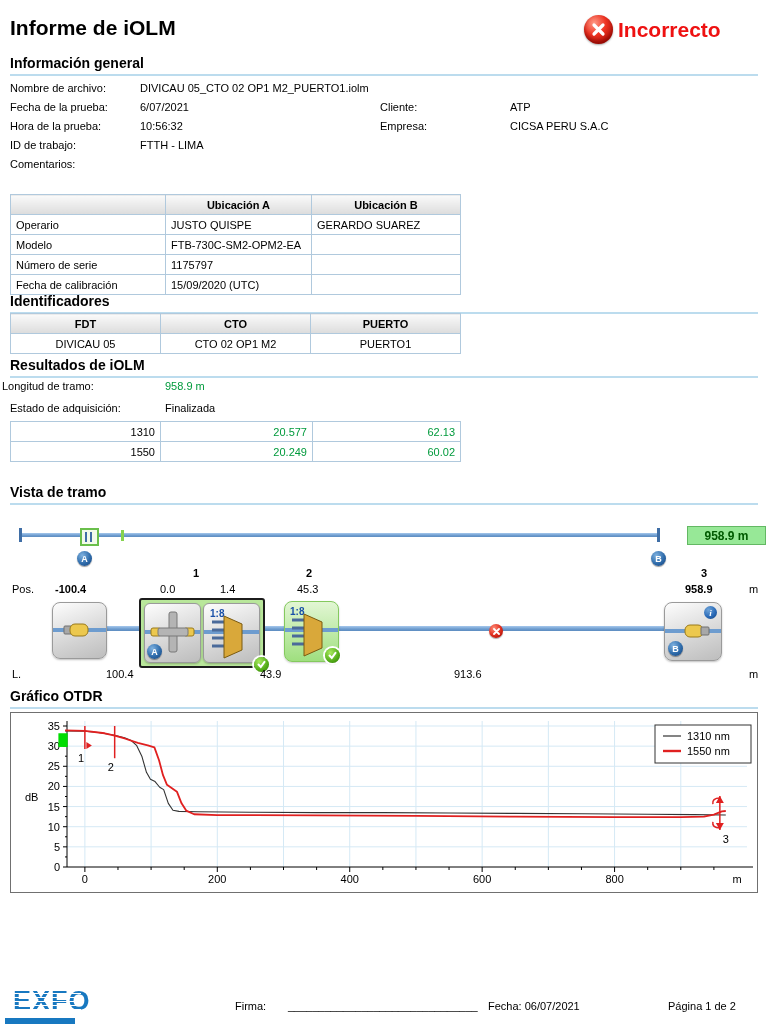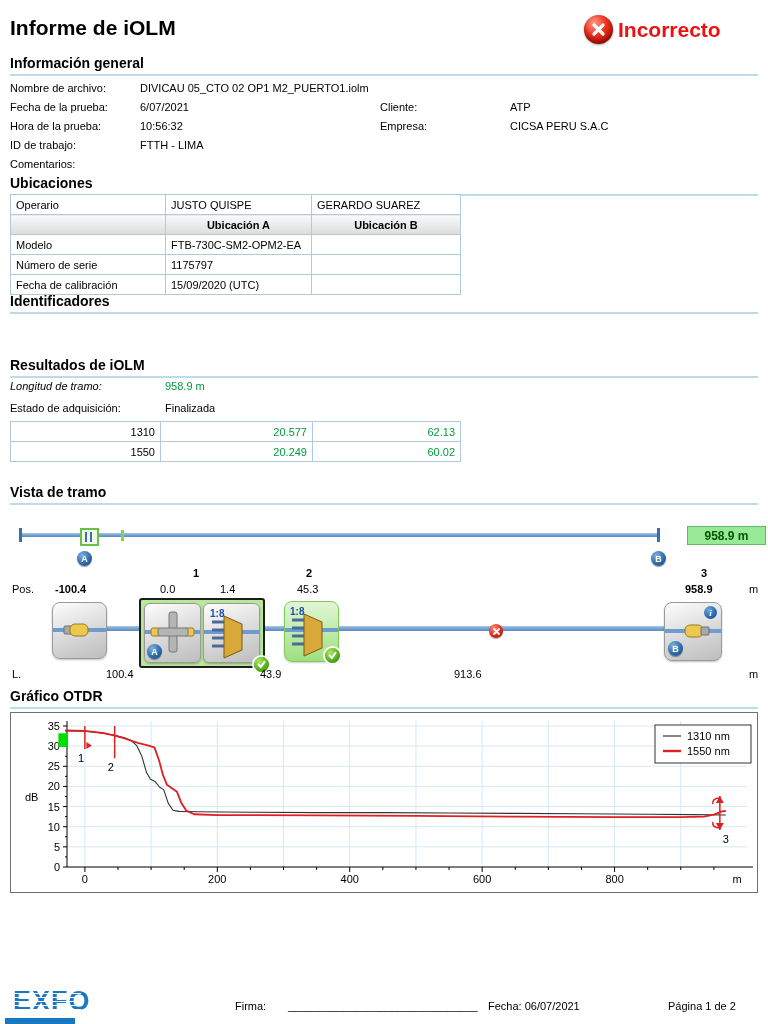--- a/index.html
+++ b/index.html
@@ -104,60 +104,78 @@
   <div class="abs info-label" style="left:10px;top:120px;">Hora de la prueba:</div>
   <div class="abs info-value" style="left:140px;top:120px;">10:56:32</div>
   <div class="abs info-label" style="left:10px;top:139px;">ID de trabajo:</div>
   <div class="abs info-value" style="left:140px;top:139px;">FTTH - LIMA</div>
   <div class="abs info-label" style="left:10px;top:158px;">Comentarios:</div>
   <div class="abs info-label" style="left:380px;top:101px;">Cliente:</div>
   <div class="abs info-value" style="left:510px;top:101px;">ATP</div>
   <div class="abs info-label" style="left:380px;top:120px;">Empresa:</div>
   <div class="abs info-value" style="left:510px;top:120px;">CICSA PERU S.A.C</div>
 
-  <div class="sec-head" style="top:175px;">Ubicaciones</div>
   <table class="rep" style="left:10px;top:194px;width:450px;">
     <colgroup>
         <col style="width:155px">
         <col style="width:146px">
         <col style="width:149px">
       </colgroup>
     <tbody>
         <tr>
+      <th></th>
+      <th>Ubicación A</th>
+      <th>Ubicación B</th>
+    </tr>
+    <tr>
       <td class="al">Operario</td>
       <td class="al">JUSTO QUISPE</td>
       <td class="al">GERARDO SUAREZ</td>
     </tr>
     <tr>
-      <th></th>
-      <th>Ubicación A</th>
-      <th>Ubicación B</th>
-    </tr>
-    <tr>
       <td class="al">Modelo</td>
       <td class="al">FTB-730C-SM2-OPM2-EA</td>
       <td class="al"></td>
     </tr>
     <tr>
       <td class="al">Número de serie</td>
       <td class="al">1175797</td>
       <td class="al"></td>
     </tr>
     <tr>
       <td class="al">Fecha de calibración</td>
       <td class="al">15/09/2020 (UTC)</td>
       <td class="al"></td>
     </tr>
   </tbody>
     </table>
 
   <div class="sec-head" style="top:293px;">Identificadores</div>
+  <table class="rep" style="left:10px;top:313px;width:450px;">
+    <colgroup>
+        <col style="width:150px">
+        <col style="width:150px">
+        <col style="width:150px">
+      </colgroup>
+    <tbody>
+        <tr>
+      <th>FDT</th>
+      <th>CTO</th>
+      <th>PUERTO</th>
+    </tr>
+    <tr>
+      <td class="ac">DIVICAU 05</td>
+      <td class="ac">CTO 02 OP1 M2</td>
+      <td class="ac">PUERTO1</td>
+    </tr>
+  </tbody>
+    </table>
 
   <div class="sec-head" style="top:357px;">Resultados de iOLM</div>
-  <div class="abs info-label" style="left:10px;top:380px;font-style:italic;">Longitud de tramo:</div>
+  <div class="abs info-label" style="left:2px;top:380px;">Longitud de tramo:</div>
   <div class="abs info-value green" style="left:165px;top:380px;">958.9 m</div>
   <div class="abs info-label" style="left:10px;top:402px;">Estado de adquisición:</div>
   <div class="abs info-value" style="left:165px;top:402px;">Finalizada</div>
   <table class="rep" style="left:10px;top:421px;width:450px;">
     <colgroup>
         <col style="width:150px">
         <col style="width:152px">
         <col style="width:148px">
       </colgroup>
     <tbody>

